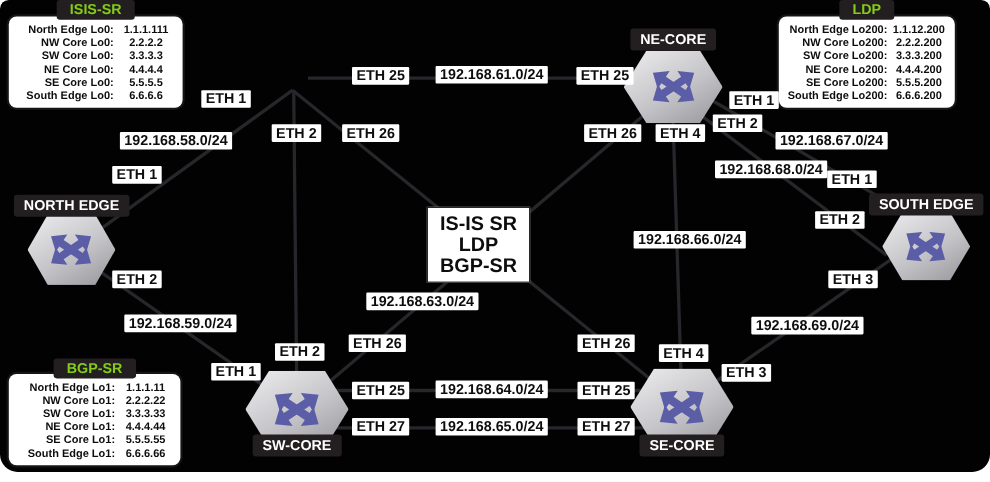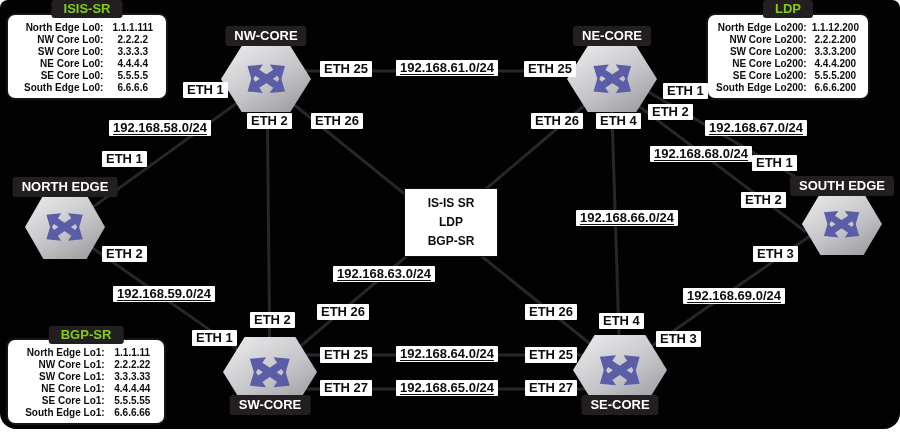--- a/index.html
+++ b/index.html
@@ -11,31 +11,31 @@
   #xarrows path{fill:var(--arrow-accent,#5b5ea7);}
   .hex{position:absolute;display:flex;align-items:center;justify-content:center;
        background:linear-gradient(150deg,var(--hex-light,#e6e6e8) 10%,#c4c4c8 55%,var(--hex-dark,#95959a) 100%);
        clip-path:polygon(23% 0,77% 0,100% 50%,77% 100%,23% 100%,0 50%);}
   .xicon{width:74%;height:78%;}
   .router{position:absolute;}
   .rtab{position:absolute;left:50%;transform:translateX(-50%);background:var(--tab-bg,#231f20);color:#fff;
         font-weight:bold;font-size:13px;line-height:20px;padding:0 9px;white-space:nowrap;border-radius:3px;z-index:5;}
   .lbl{position:absolute;background:var(--label-bg,#fff);color:var(--label-text,#0d0d0d);font-weight:bold;
        font-size:13px;line-height:16px;padding:0 4px;white-space:nowrap;z-index:4;border-radius:1px;}
-  .subnet{text-decoration:underline;text-underline-offset:2px;}
+  .subnet{text-underline-offset:2px;}
   .legend{position:absolute;background:var(--label-bg,#fff);border-radius:7px;z-index:6;
           box-shadow:0 0 0 2px rgba(255,255,255,.08);}
   .ltab{position:absolute;left:50%;transform:translateX(-50%);top:-15px;background:var(--tab-bg,#231f20);
         color:#84cc16;font-weight:bold;font-size:13px;line-height:18px;padding:0 12px;border-radius:3px;white-space:nowrap;}
   .lbody{display:grid;grid-template-columns:auto auto;column-gap:4px;row-gap:1px;
          padding:7px 8px 5px 6px;font-size:10px;font-weight:bold;color:#0d0d0d;}
   .ll{text-align:right;white-space:nowrap;}
   .lv{text-align:center;white-space:nowrap;}
-  #centerbox{position:absolute;left:404px;top:188px;width:88px;background:#fff;z-index:6;
-             text-align:center;font-weight:bold;font-size:12px;line-height:19px;color:#0d0d0d;
+  #centerbox{position:absolute;left:388px;top:188px;width:88px;background:#fff;z-index:6;
+             text-align:center;font-weight:bold;font-size:18px;line-height:19px;color:#0d0d0d;
              padding:5px 2px;border:1px solid #111;}
 </style>
 </head>
 <body>
 
 <div id="stage">
   <div id="panel">
 
     <svg class="links" viewBox="0 0 900 429">
       <defs>
@@ -51,28 +51,20 @@
       <line x1="266" y1="82" x2="620" y2="368"></line>
       <line x1="612" y1="82" x2="270" y2="372"></line>
       <line x1="611" y1="82" x2="620" y2="368"></line>
       <line x1="295" y1="355" x2="598" y2="355"></line>
       <line x1="295" y1="389" x2="598" y2="389"></line>
       <line x1="645" y1="90" x2="846" y2="206"></line>
       <line x1="636" y1="104" x2="806" y2="232"></line>
       <line x1="620" y1="368" x2="830" y2="222"></line>
     </svg>
 
-    <div class="router" style="left:221px;top:46px;width:90px;height:66px;">
-      <div class="rtab" style="top:-20px;">NW-CORE</div>
-      <div class="hex" style="left:0;top:0;width:90px;height:66px;">
-        <svg class="xicon" viewBox="0 0 100 100">
-            <use href="#xarrows"></use>
-          </svg>
-      </div>
-    </div>
     <div class="router" style="left:567px;top:46px;width:90px;height:66px;">
       <div class="rtab" style="top:-20px;">NE-CORE</div>
       <div class="hex" style="left:0;top:0;width:90px;height:66px;">
         <svg class="xicon" viewBox="0 0 100 100">
             <use href="#xarrows"></use>
           </svg>
       </div>
     </div>
     <div class="router" style="left:25px;top:195px;width:80px;height:64px;">
       <div class="rtab" style="top:-18px;">NORTH EDGE</div>

